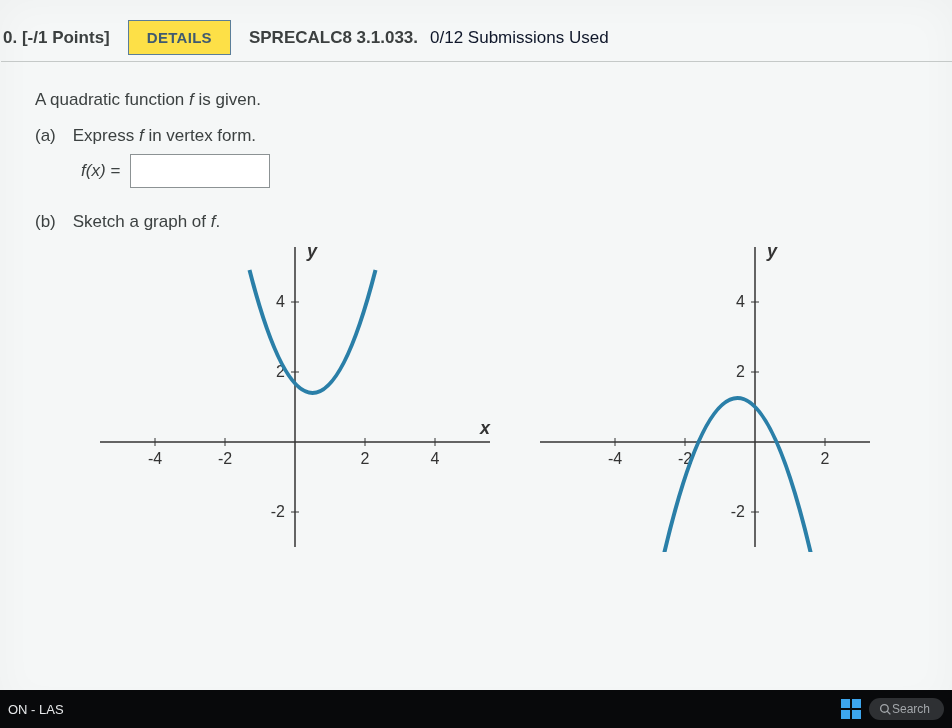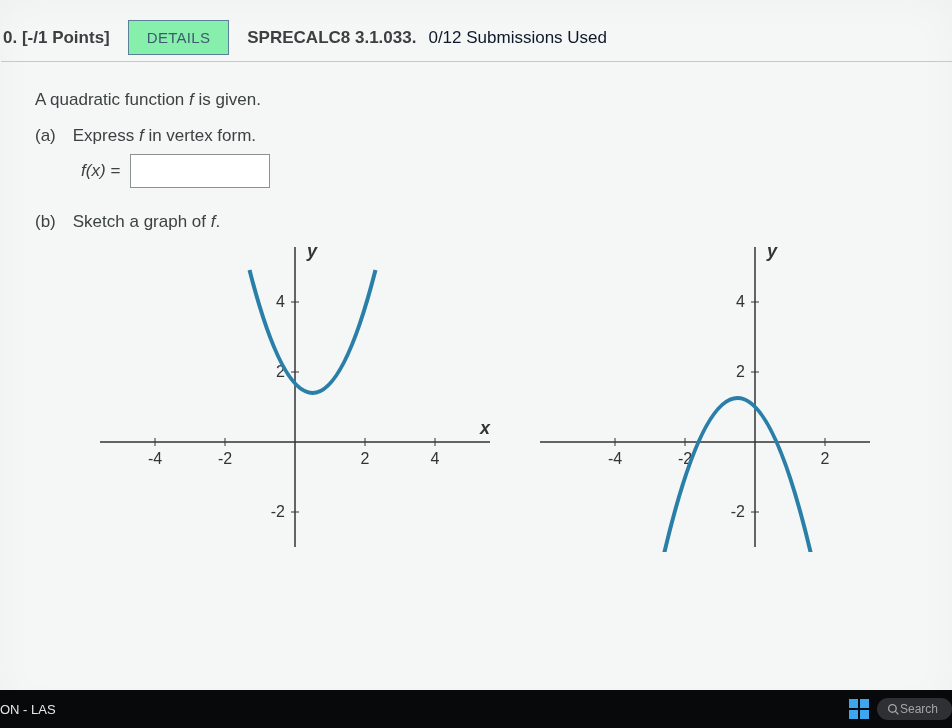--- a/index.html
+++ b/index.html
@@ -29,25 +29,25 @@
   }
   .qnum {
     font-weight: 700;
     color: #3c4040;
     font-size: 17px;
     white-space: nowrap;
     padding-left: 2px;
   }
   .btn {
     border: 1px solid #5b7e99;
-    background: #86efac;
+    background: #fde047;
     color: #3f5a70;
     padding: 8px 18px;
     font-size: 15px;
-    font-weight: 400;
+    font-weight: 700;
     letter-spacing: .3px;
     cursor: pointer;
   }
   .assign {
     font-weight: 700;
     color: #3c4040;
     font-size: 17px;
   }
   .subs {
     color: #0f172a;
@@ -89,21 +89,21 @@
   .sup { font-size: .7em; position: relative; top: -0.55em; }
   .taskbar {
     position: absolute;
     left: 0; right: 0; bottom: 0;
     height: 38px;
     background: #08090b;
     display: flex;
     align-items: center;
     color: #e6e8ea;
     font-size: 13px;
-    padding: 0 0;
+    padding: 0 8px;
     gap: 8px;
   }
   .taskbar .spacer { flex: 1; }
   .search-pill {
     background: #2e3033;
     border-radius: 18px;
     padding: 4px 14px 4px 10px;
     display: flex;
     align-items: center;
     color: #a2a6aa;

